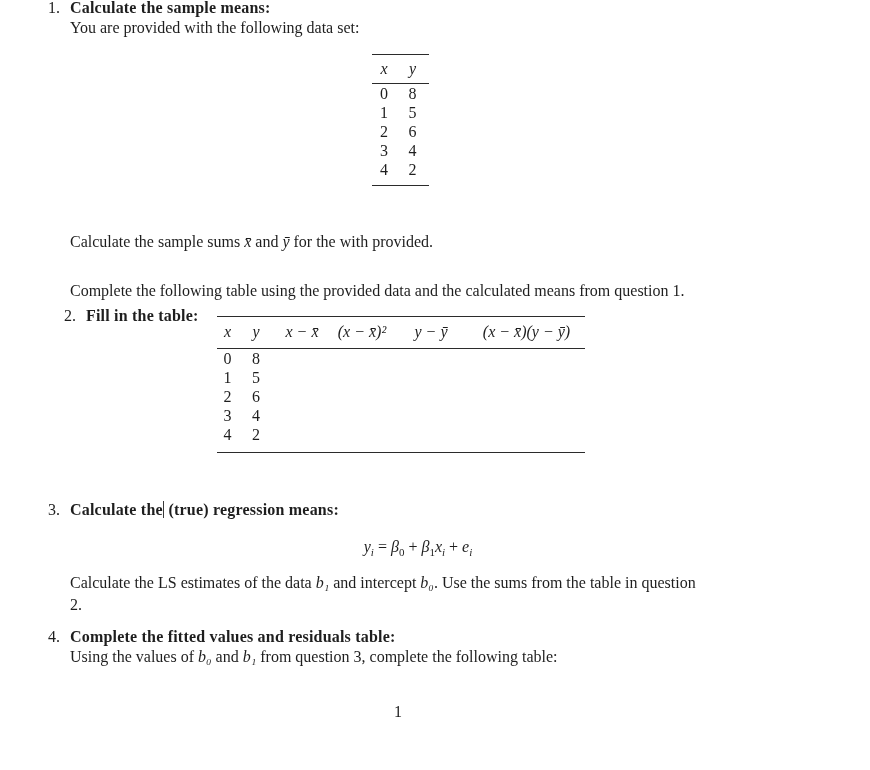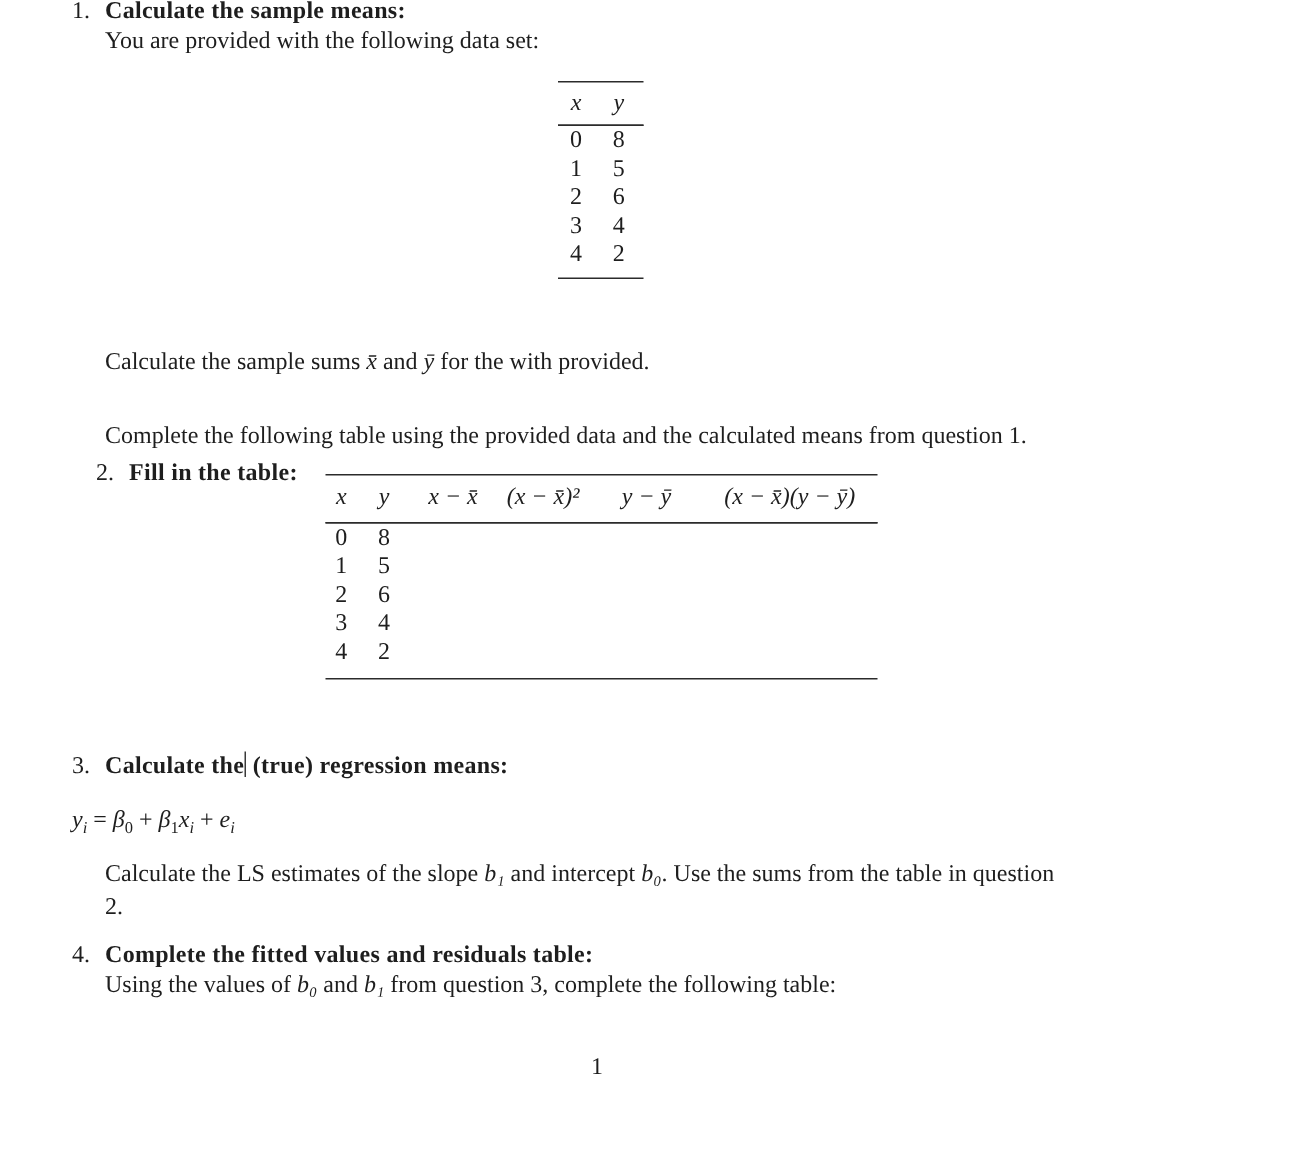--- a/index.html
+++ b/index.html
@@ -152,26 +152,26 @@
           <td></td>
         </tr>
       </tbody>
   </table>
 </div>
 
 <div class="abs nowrap" style="top:501px;left:48px;">
   <span class="num">3.</span><span class="bold">Calculate the</span><span class="cursor"></span><span class="bold"> (true) regression means:</span>
 </div>
 
-<div class="abs eq" style="top:538px;left:48px;width:740px;">
+<div class="abs eq" style="top:538px;left:48px;width:740px;text-align:center;">
   <span class="mi">y</span><sub class="mi">i</sub><span> = </span><span class="mi">β</span><sub>0</sub><span> + </span><span class="mi">β</span><sub>1</sub><span class="mi">x</span><sub class="mi">i</sub><span> + </span><span class="mi">e</span><sub class="mi">i</sub>
 </div>
 
 <div class="abs nowrap" style="top:574px;left:70px;">
-  <span>Calculate the LS estimates of the slope </span><span class="mi">b₁</span><span> and intercept </span><span class="mi">b₀</span><span>. Use the sums from the table in question</span>
+  <span>Calculate the LS estimates of the data </span><span class="mi">b₁</span><span> and intercept </span><span class="mi">b₀</span><span>. Use the sums from the table in question</span>
 </div>
 <div class="abs nowrap" style="top:596px;left:70px;">2.</div>
 
 <div class="abs nowrap" style="top:628px;left:48px;">
   <span class="num">4.</span><span class="bold">Complete the fitted values and residuals table:</span>
 </div>
 <div class="abs nowrap" style="top:648px;left:70px;text-align:right;">
   <span>Using the values of </span><span class="mi">b₀</span><span> and </span><span class="mi">b₁</span><span> from question 3, complete the following table:</span>
 </div>
 

